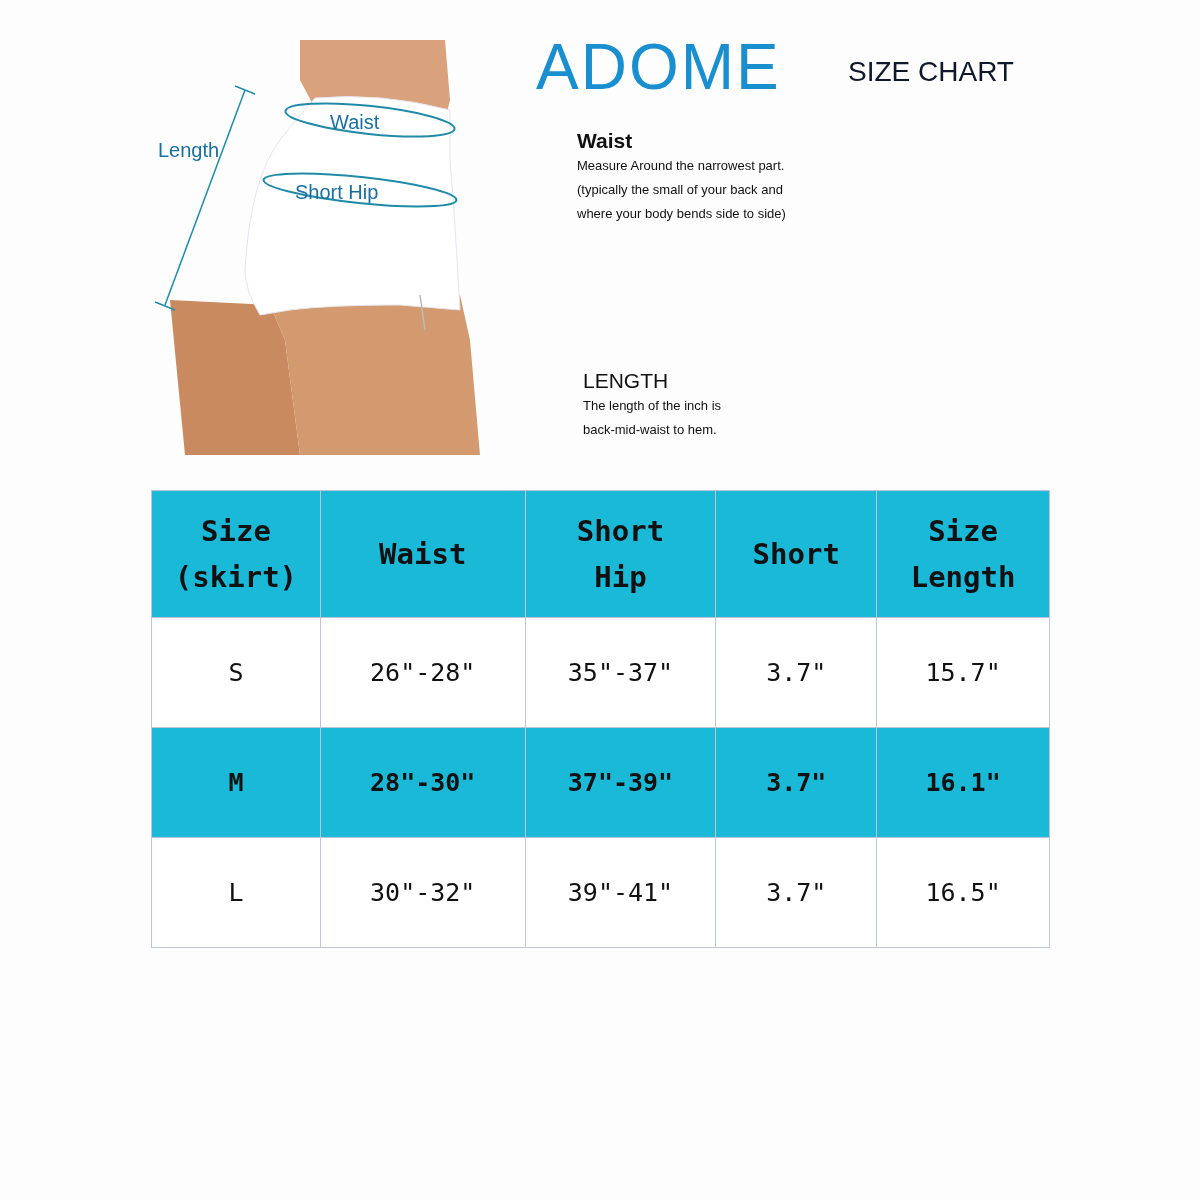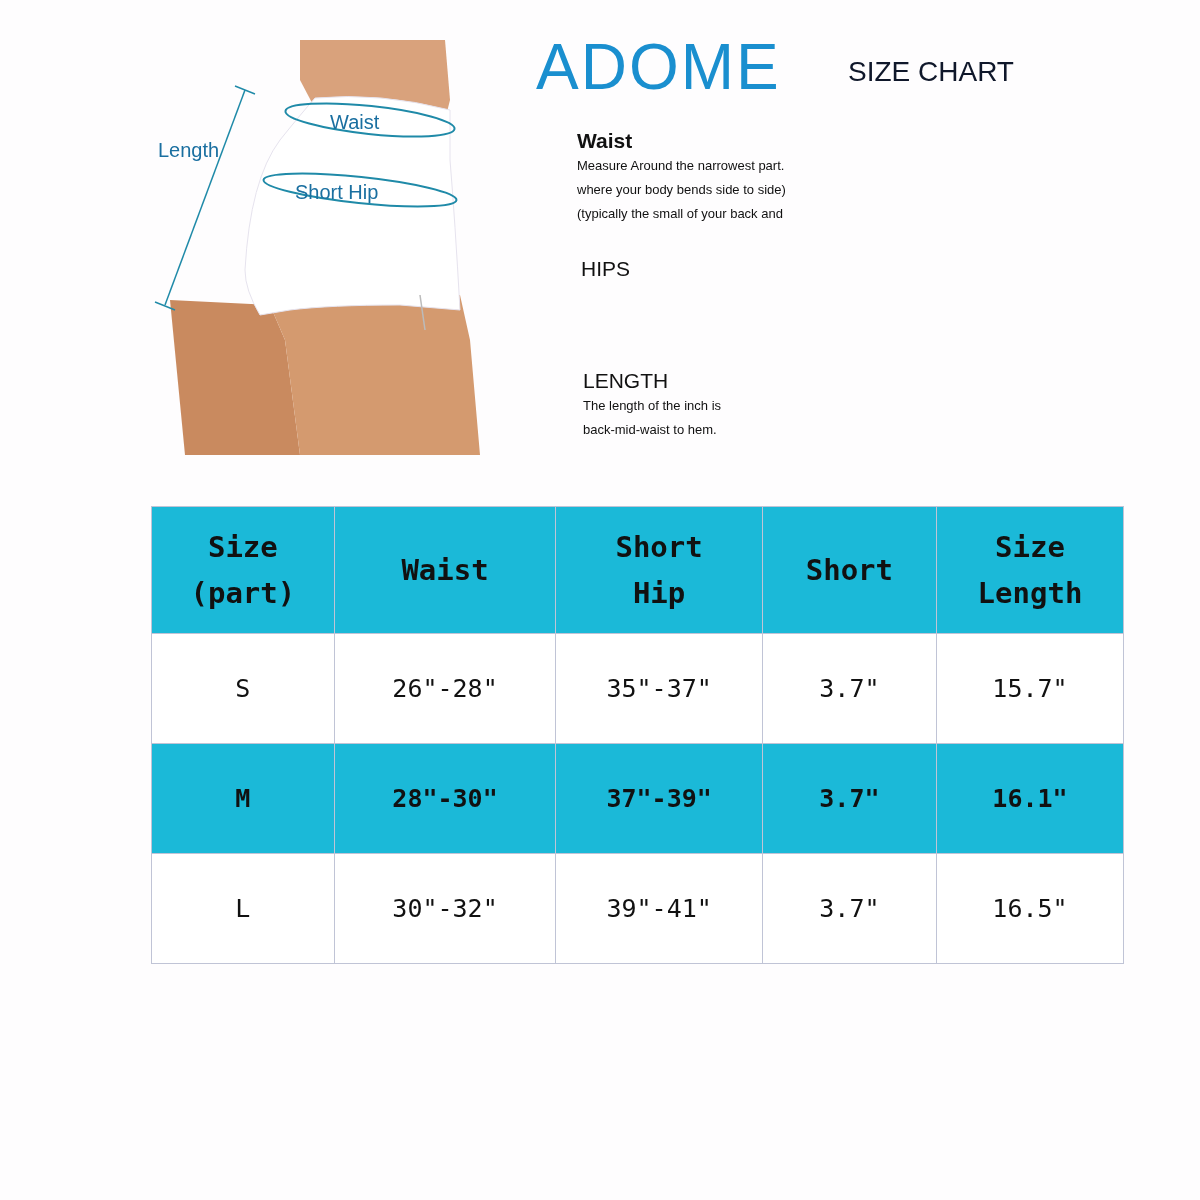--- a/index.html
+++ b/index.html
@@ -4,21 +4,21 @@
 <style>
   html, body { margin:0; padding:0; }
   body { width:1200px; height:1200px; background:#fefdfe; position:relative; overflow:hidden; font-family:"Liberation Sans", sans-serif; }
   .photo { position:absolute; left:150px; top:40px; width:350px; height:415px; }
   .brand { position:absolute; left:536px; top:35px; font-size:64px; color:#1a8fcf; letter-spacing:2px; line-height:1; }
   .subtitle { position:absolute; left:808px; top:58px; font-size:28px; color:#0f172a; line-height:1;margin-left:40px; }
   .sec { position:absolute; color:#111; }
   .sec .h { font-size:21px; line-height:26px; }
   .sec .b { font-size:13px; line-height:24px; }
   .sec .h.bold { font-weight:bold; }
-  table.chart { position:absolute; left:151px; top:506px; width:973px; border-collapse:collapse; font-family:"DejaVu Sans Mono", "Liberation Mono", monospace;border-radius:6px; }
+  table.chart { position:absolute; left:151px; top:490px; width:899px; border-collapse:collapse; font-family:"DejaVu Sans Mono", "Liberation Mono", monospace;border-radius:6px; }
   table.chart th, table.chart td { text-align:center; vertical-align:middle; border:1px solid #c0c4d6; padding:0; }
   table.chart th { background:#1bb9d8; height:126px; font-size:29px; line-height:46px; font-weight:bold; color:#111; }
   table.chart td { height:109px; font-size:25px; color:#111; }
   table.chart tr.teal td { background:#1bb9d8; font-weight:bold; }
   table.chart tr.white td { background:#ffffff; }
 </style>
 </head>
 <body>
 
 <svg class="photo" viewBox="0 0 350 415">
@@ -44,47 +44,46 @@
   <text x="180" y="89" font-size="20" fill="#1a6fa0" font-family="Liberation Sans, sans-serif">Waist</text>
   <text x="145" y="159" font-size="20" fill="#1a6fa0" font-family="Liberation Sans, sans-serif">Short Hip</text>
 </svg>
 
 <div class="brand">ADOME</div>
 <div class="subtitle">SIZE CHART</div>
 
 <div class="sec" style="left:577px; top:128px;">
   <div class="h bold">Waist</div>
   <div class="b">Measure Around the narrowest part.</div>
+  <div class="b">(typically the small of your back and</div>
   <div class="b">where your body bends side to side)</div>
-  <div class="b">(typically the small of your back and</div>
 </div>
 
 <div class="sec" style="left:581px; top:256px;">
-  <div class="h">HIPS</div>
 </div>
 
 <div class="sec" style="left:583px; top:368px;">
   <div class="h">LENGTH</div>
   <div class="b">The length of the inch is</div>
   <div class="b">back-mid-waist to hem.</div>
 </div>
 
 <table class="chart">
   <colgroup>
     <col style="width:169px">
       <col style="width:205px">
       <col style="width:191px">
       <col style="width:161px">
       <col style="width:173px">
   </colgroup>
   <thead>
     <tr>
       <th>
           <div>Size</div>
-          <div>(part)</div>
+          <div>(skirt)</div>
         </th>
       <th>
           <div>Waist</div>
         </th>
       <th>
           <div>Short</div>
           <div>Hip</div>
         </th>
       <th>
           <div>Short</div>

